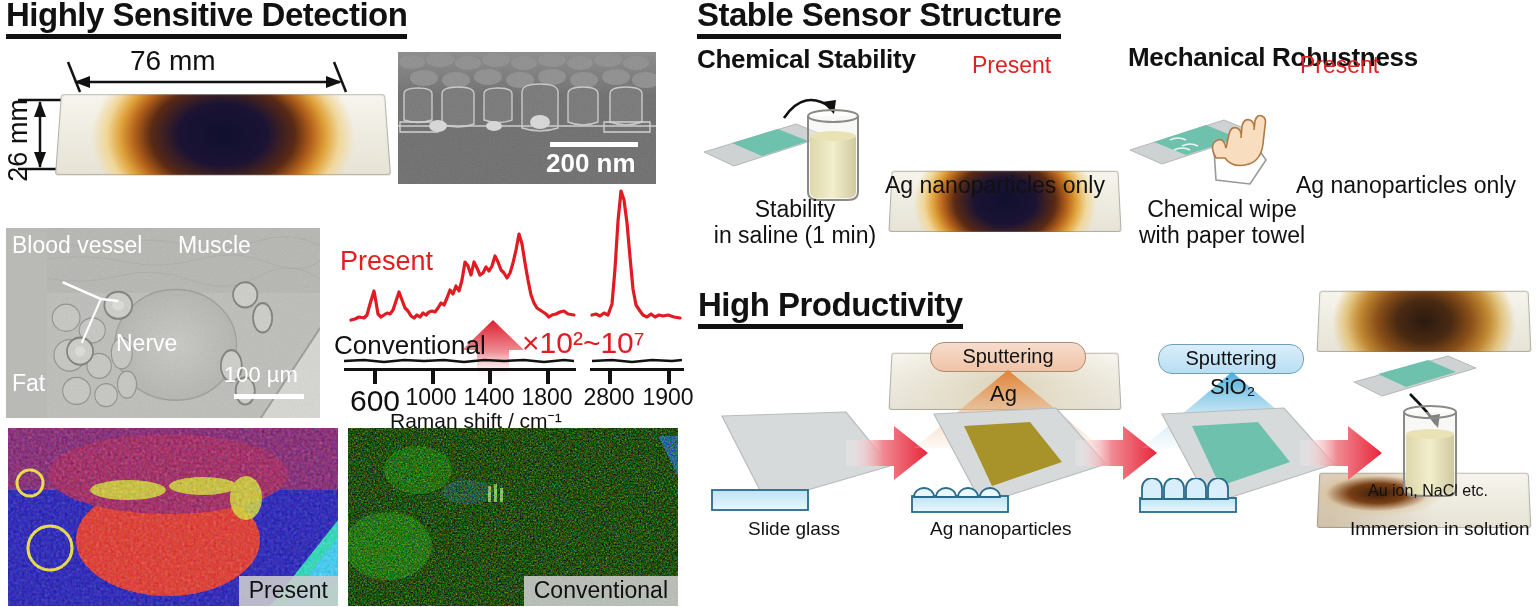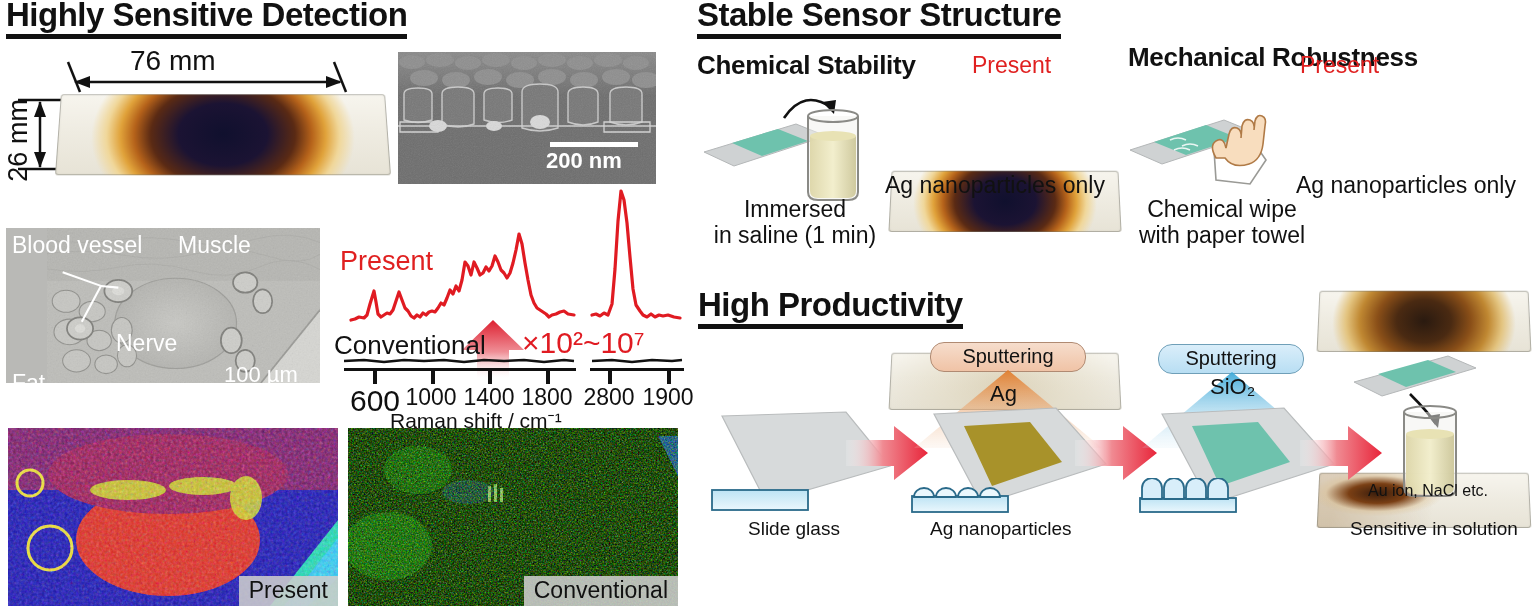--- a/index.html
+++ b/index.html
@@ -220,24 +220,24 @@
       <path d="M206 70 L252 70 L252 80 L206 80 Z" fill="none" stroke="#d4d4d4" stroke-width="1.3"></path>
 
       <g fill="#d9d9d9">
         <ellipse cx="40" cy="74" rx="9" ry="6"></ellipse>
         <ellipse cx="96" cy="74" rx="8" ry="5"></ellipse>
         <ellipse cx="142" cy="70" rx="10" ry="7"></ellipse>
       </g>
       <rect width="258" height="132" fill="#b8b8b8" opacity="0.30" filter="url(#semnoise)"></rect>
     </svg>
     <div class="sem-scalebar" style="left:152px; top:90px; width:88px;"></div>
-    <div class="abs" style="left:148px; top:96px; color:#fff; font-size:22px; font-weight:bold; white-space:nowrap;">200 nm</div>
-  </div>
-
-  <div class="abs" style="left:6px; top:228px; width:314px; height:155px; overflow:hidden; background:#b9b9b6;padding-left:41px;">
+    <div class="abs" style="left:148px; top:96px; color:#fff; font-size:26px; font-weight:bold; white-space:nowrap;">200 nm</div>
+  </div>
+
+  <div class="abs" style="left:6px; top:228px; width:314px; height:190px; overflow:hidden; background:#b9b9b6;padding-left:41px;">
     <svg class="wfill" viewBox="0 0 314 182" preserveAspectRatio="none">
       <defs>
         <filter id="tisnoise">
           <feTurbulence type="fractalNoise" baseFrequency="0.55" numOctaves="4"></feTurbulence>
           <feColorMatrix type="saturate" values="0"></feColorMatrix>
           <feComponentTransfer>
               <feFuncA type="linear" slope="0.30"></feFuncA>
             </feComponentTransfer>
         </filter>
         <radialGradient id="nerveg" cx="0.5" cy="0.5" r="0.55">
@@ -411,21 +411,21 @@
       <rect width="330" height="178" filter="url(#mapnoiseB)" opacity="0.85"></rect>
     </svg>
     <div class="map-caption" style="right:0; bottom:0;">Conventional</div>
   </div>
 
   <div class="abs section-title" style="left:697px; top:-2px;">
     <span>Stable Sensor Structure</span>
     <span class="rule"></span>
   </div>
 
-  <div class="abs sub-title" style="left:697px; top:50px;">Chemical Stability</div>
+  <div class="abs sub-title" style="left:697px; top:44px;">Chemical Stability</div>
   <div class="abs sub-title" style="left:1128px; top:42px;">Mechanical Robustness</div>
 
   <svg class="abs" style="left:702px; top:96px;" width="180" height="108">
     <g transform="translate(2,18)">
       <polygon points="0,38 92,10 122,22 30,52" fill="#cfd2d3" stroke="#b4b7b8" stroke-width="1"></polygon>
       <polygon points="28,29 74,15 104,27 58,42" fill="#6ec2ad"></polygon>
     </g>
   </svg>
   <svg class="abs" style="left:782px; top:88px;" width="60" height="42">
     <path d="M2 30 Q22 0 50 20" stroke="#111" stroke-width="2.6" fill="none"></path>
@@ -438,21 +438,21 @@
           <stop offset="0.5" stop-color="#f2eecb"></stop>
           <stop offset="1" stop-color="#cdc79a"></stop>
       </linearGradient>
     </defs>
     <path d="M10 10 L10 86 Q10 94 20 94 L50 94 Q60 94 60 86 L60 10" fill="#f2f2ee" fill-opacity="0.5" stroke="#8a8a86" stroke-width="2"></path>
     <path d="M12 30 L12 85 Q12 92 20 92 L50 92 Q58 92 58 85 L58 30 Z" fill="url(#liq1)" opacity="0.95"></path>
     <ellipse cx="35" cy="30" rx="23" ry="5" fill="#e8e2b4"></ellipse>
     <ellipse cx="35" cy="10" rx="25" ry="6" fill="none" stroke="#8a8a86" stroke-width="2"></ellipse>
   </svg>
   <div class="abs plain-label" style="left:700px; top:196px; width:190px;">
-    <div>Immersed</div>
+    <div>Stability</div>
     <div>in saline (1 min)</div>
   </div>
 
   <div class="abs present-label" style="left:972px; top:52px;">Present</div>
   <div class="abs slide-photo slide-skew" style="left:890px; top:88px; width:230px; height:62px;">
     <div class="slide-base"></div>
     <div class="slide-rings rings-dark"></div>
     <div class="slide-edge"></div>
   </div>
   <div class="abs plain-label" style="left:885px; top:172px;">Ag nanoparticles only</div>
@@ -607,15 +607,15 @@
     </defs>
     <path d="M12 12 L12 88 Q12 96 22 96 L54 96 Q64 96 64 88 L64 12" fill="#f2f2ee" fill-opacity="0.5" stroke="#8a8a86" stroke-width="2"></path>
     <path d="M14 34 L14 87 Q14 94 22 94 L54 94 Q62 94 62 87 L62 34 Z" fill="url(#liq2)" opacity="0.95"></path>
     <ellipse cx="38" cy="34" rx="24" ry="5" fill="#e8e2b4"></ellipse>
     <ellipse cx="38" cy="12" rx="26" ry="6" fill="none" stroke="#8a8a86" stroke-width="2"></ellipse>
   </svg>
   <div class="abs tiny-label" style="left:1368px; top:482px; font-size:16px;">Au ion, NaCl etc.</div>
 
   <div class="abs small-label" style="left:748px; top:518px; width:160px;">Slide glass</div>
   <div class="abs small-label" style="left:930px; top:518px; width:200px;">Ag nanoparticles</div>
-  <div class="abs small-label" style="left:1350px; top:518px; width:186px;">Sensitive in solution</div>
+  <div class="abs small-label" style="left:1350px; top:518px; width:186px;">Immersion in solution</div>
 
 </div>
 
 </body></html>

